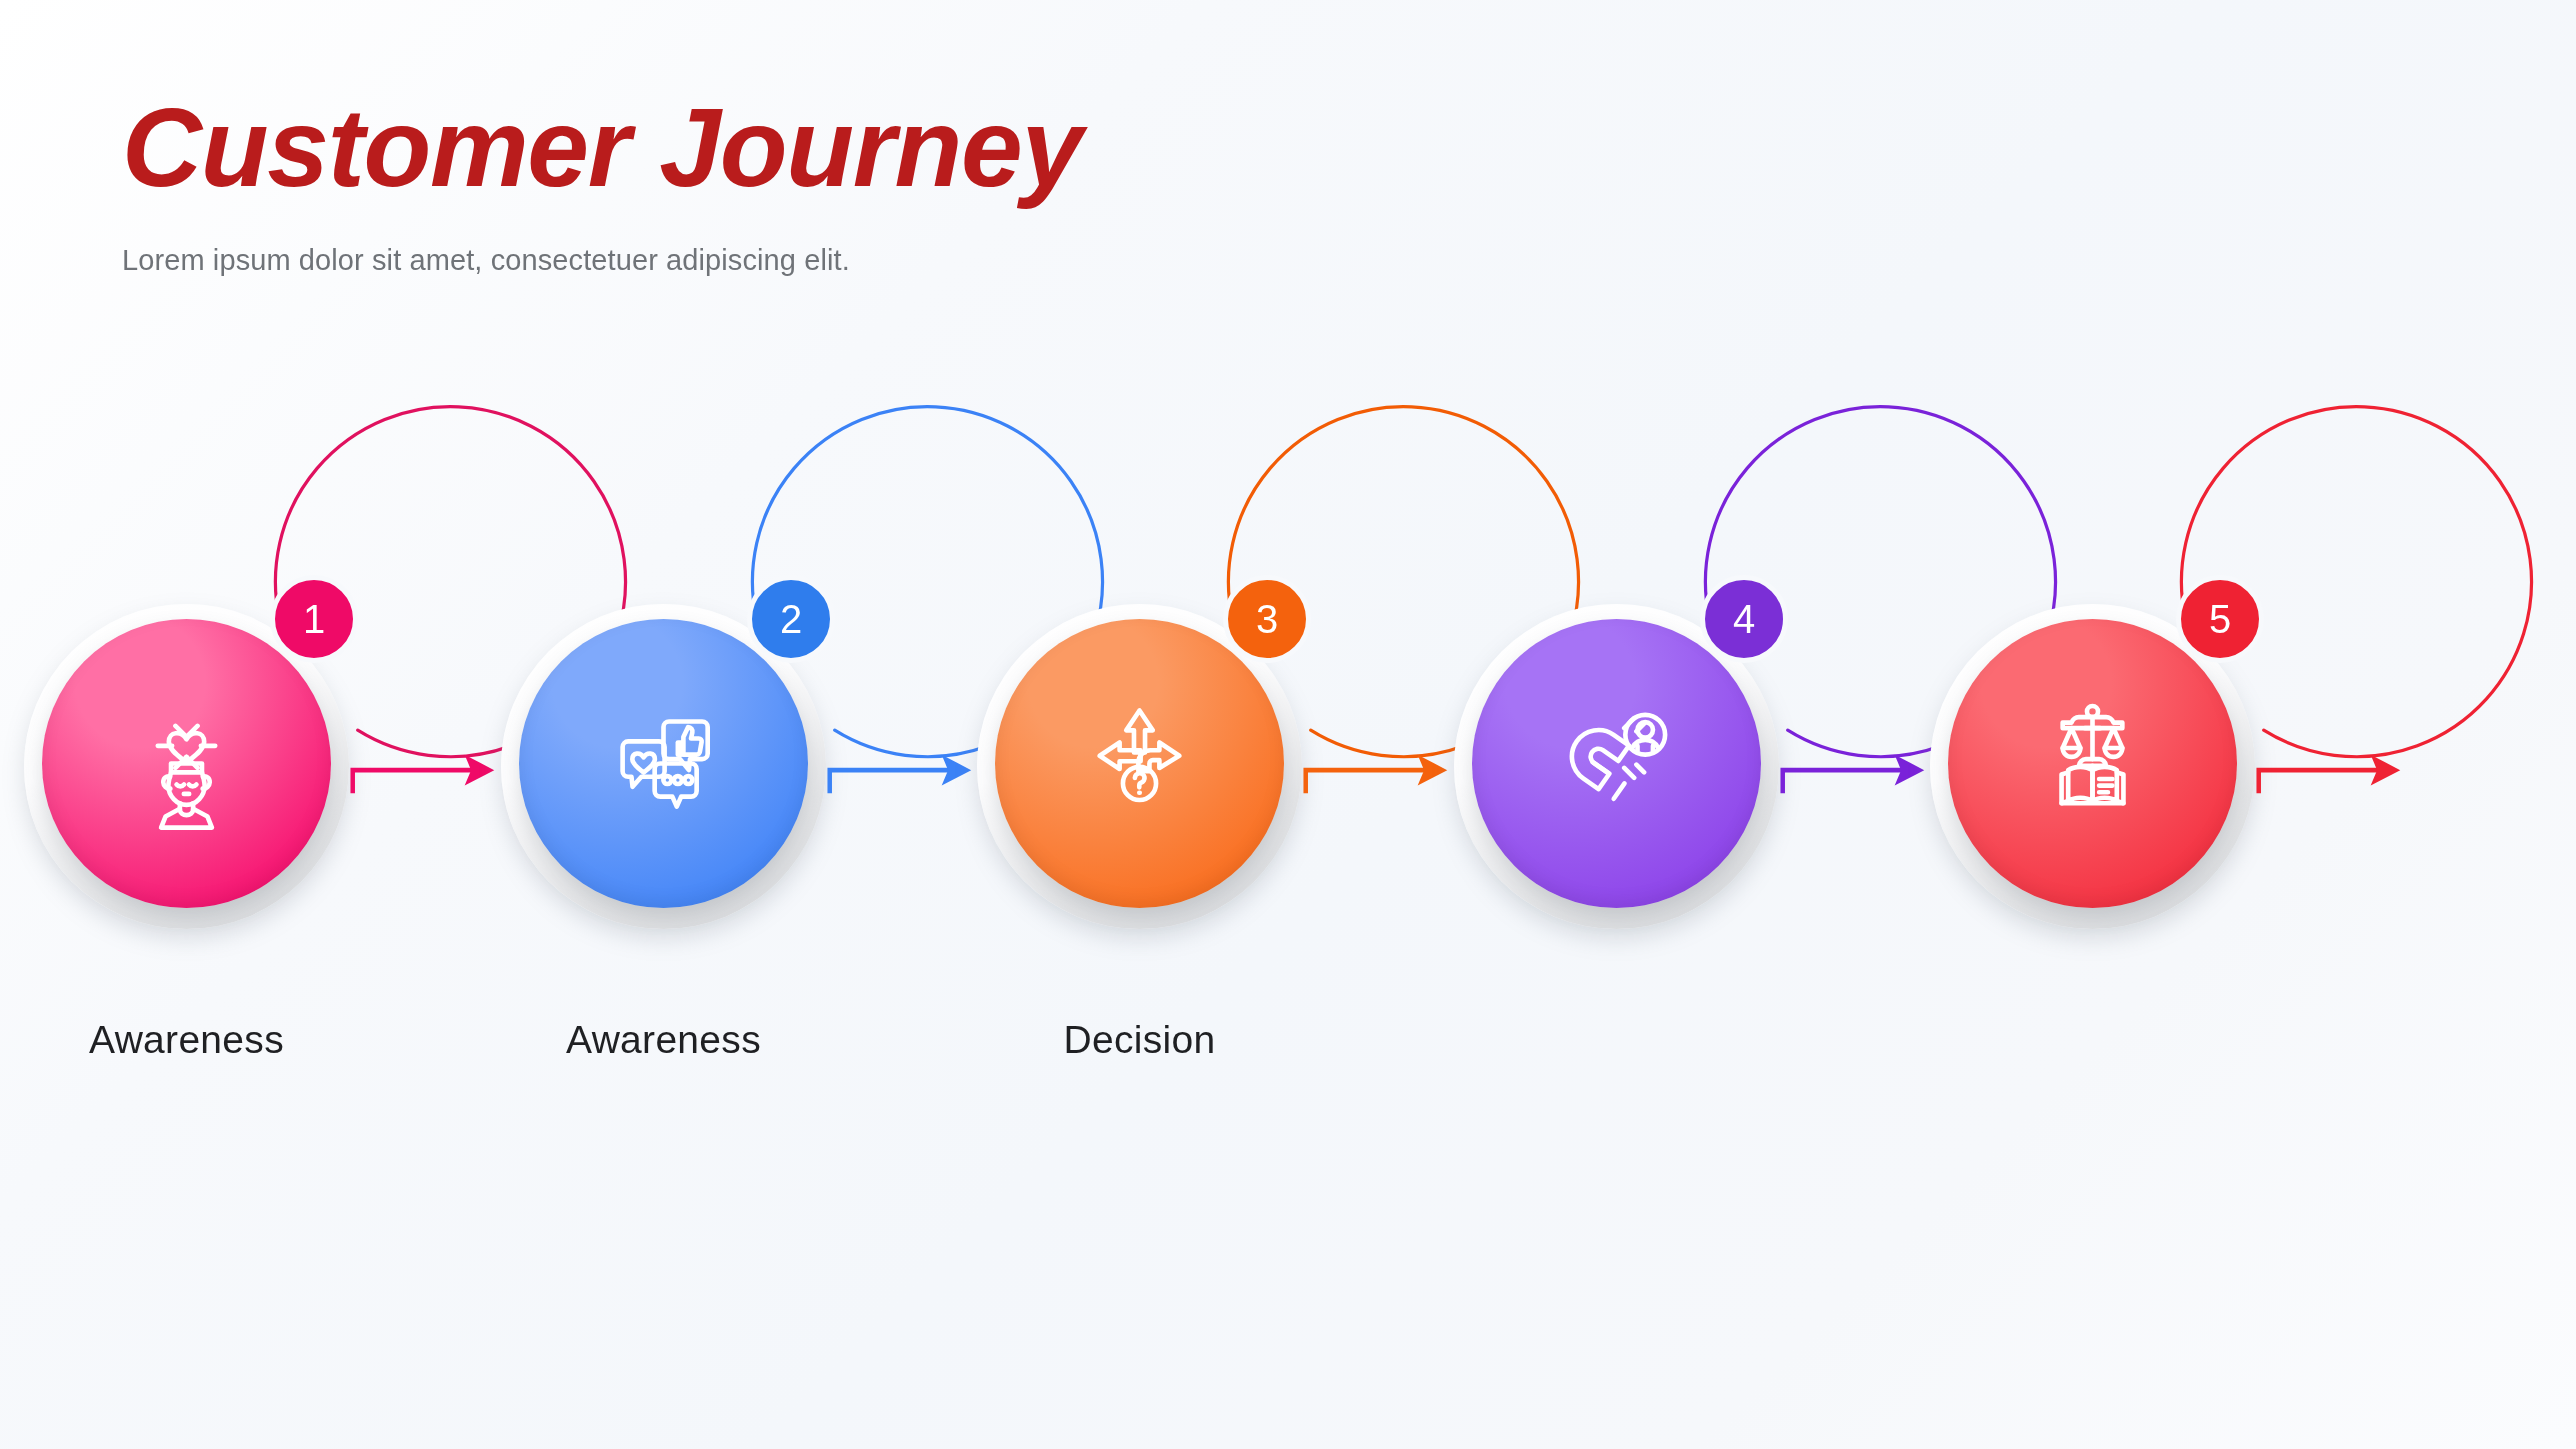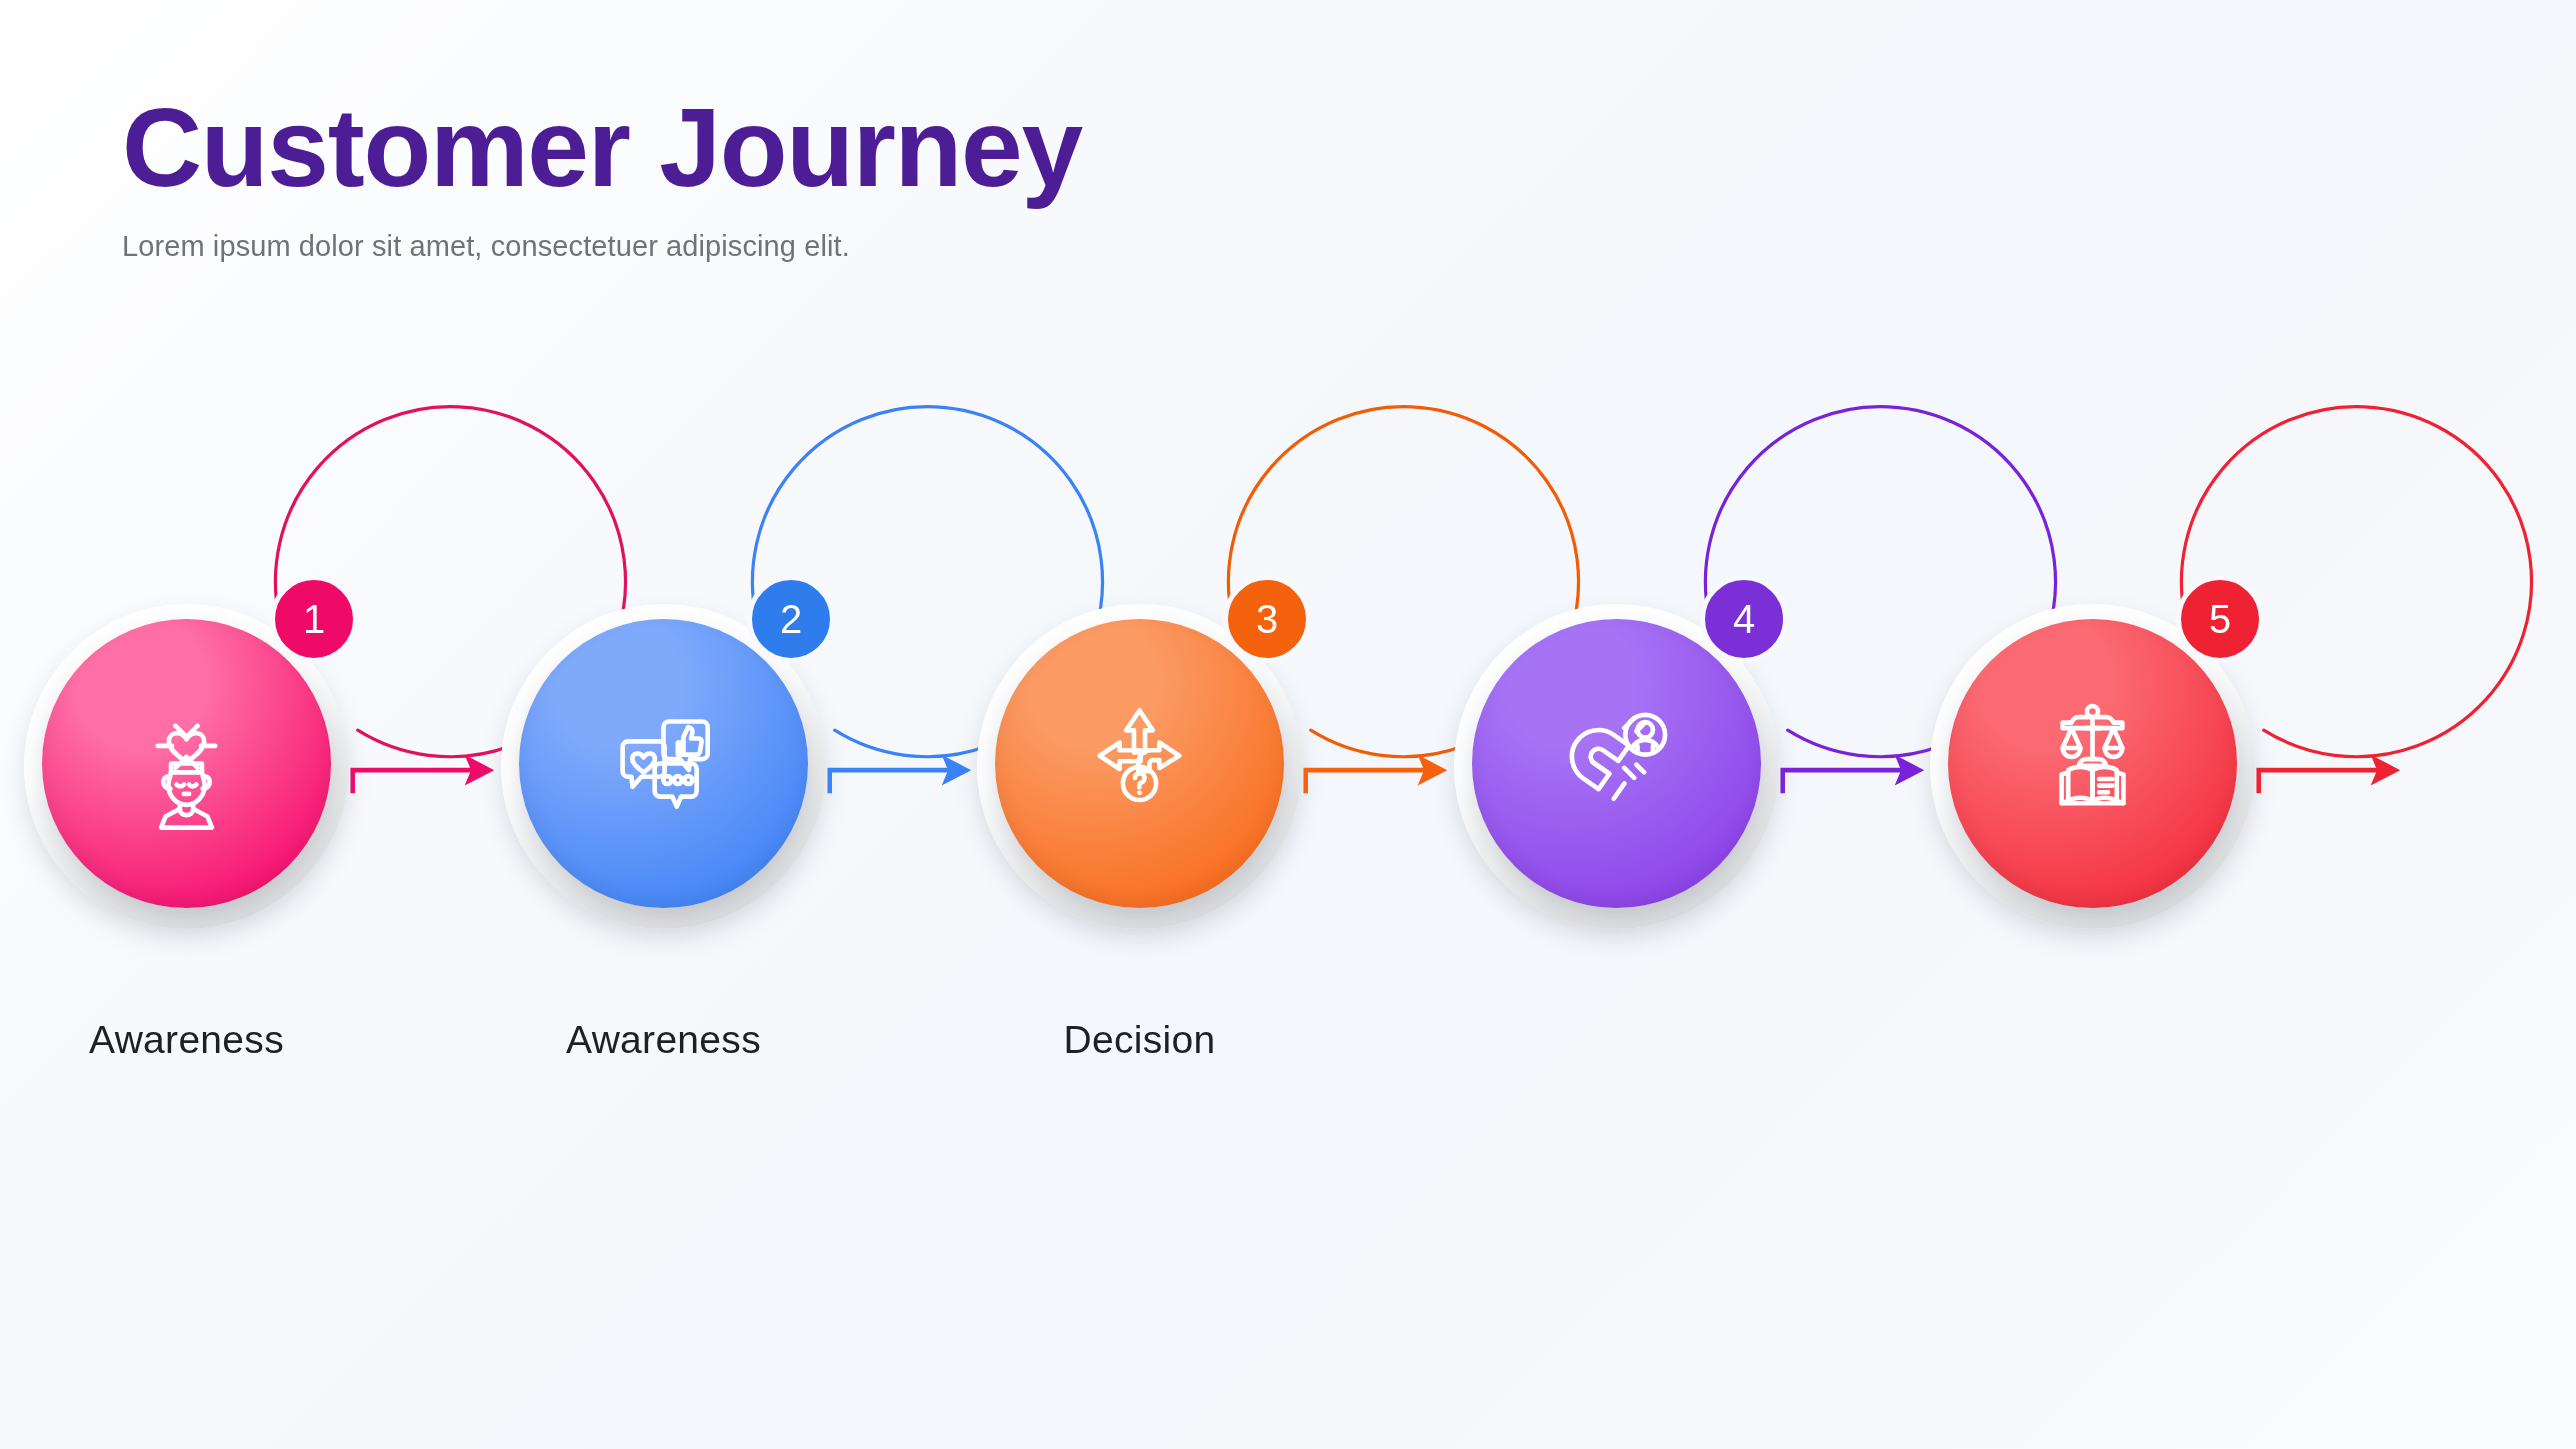--- a/index.html
+++ b/index.html
@@ -19,28 +19,29 @@
   
   #header {
     position: absolute;
     left: 122px;
     top: 90px;
     width: 1674px;
   }
   #page-title {
     font-size: 111px;
     font-weight: 700;
-    color: #4c1d95;
+    color: #b91c1c;
     letter-spacing: -1.3px;
     line-height: 1.05;
     margin: 0;
     white-space: nowrap;
+    font-style: italic;
   }
   #subtitle-block {
-    margin-top: 16px;
+    margin-top: 30px;
   }
   .subtitle-line {
     font-size: 29px;
     color: #6f7378;
     line-height: 1.62;
     font-weight: 400;
     letter-spacing: 0.1px;
   }
 
   

